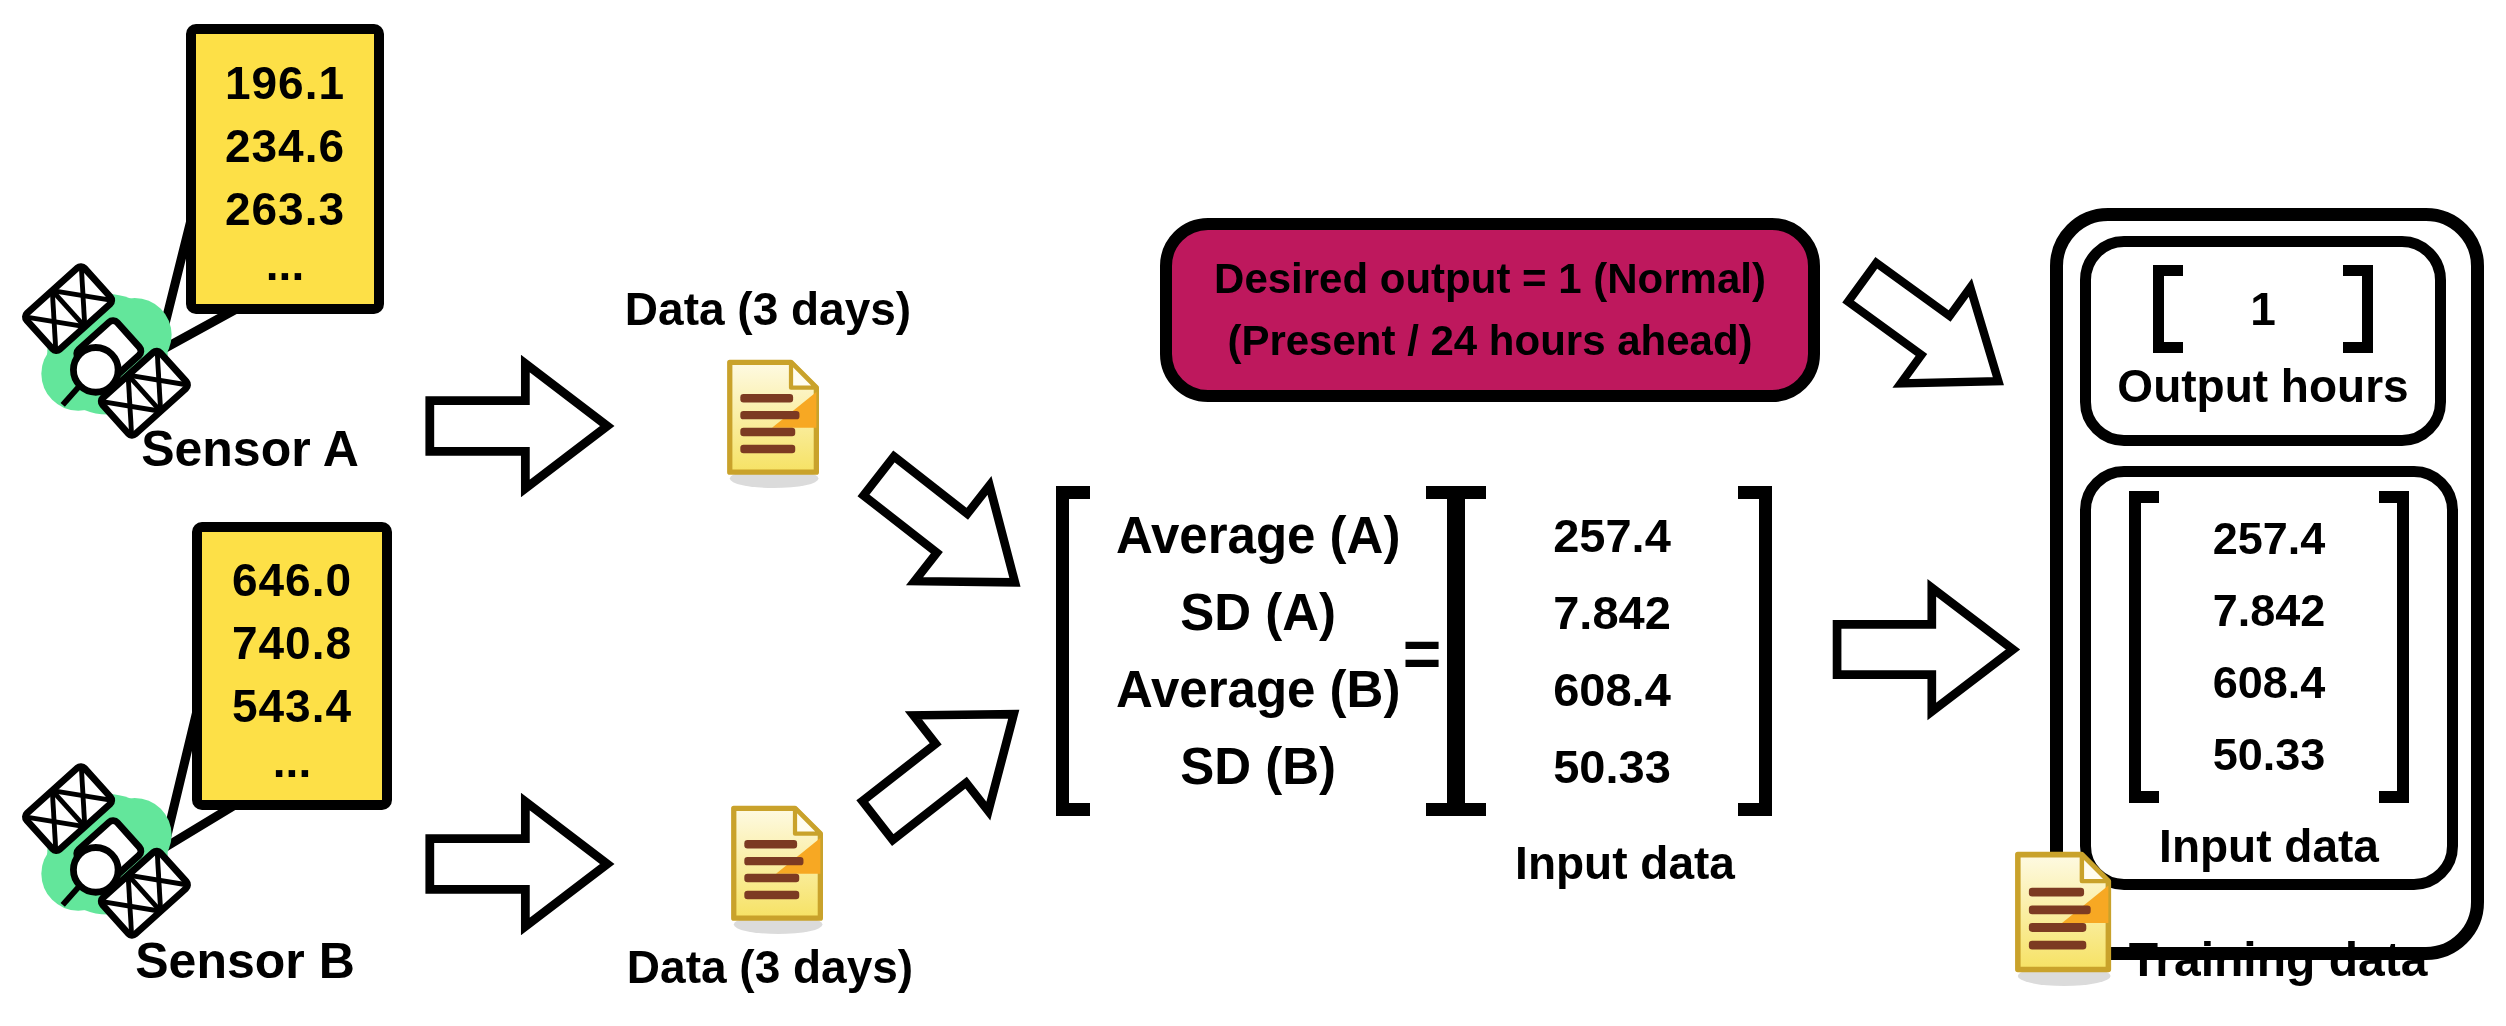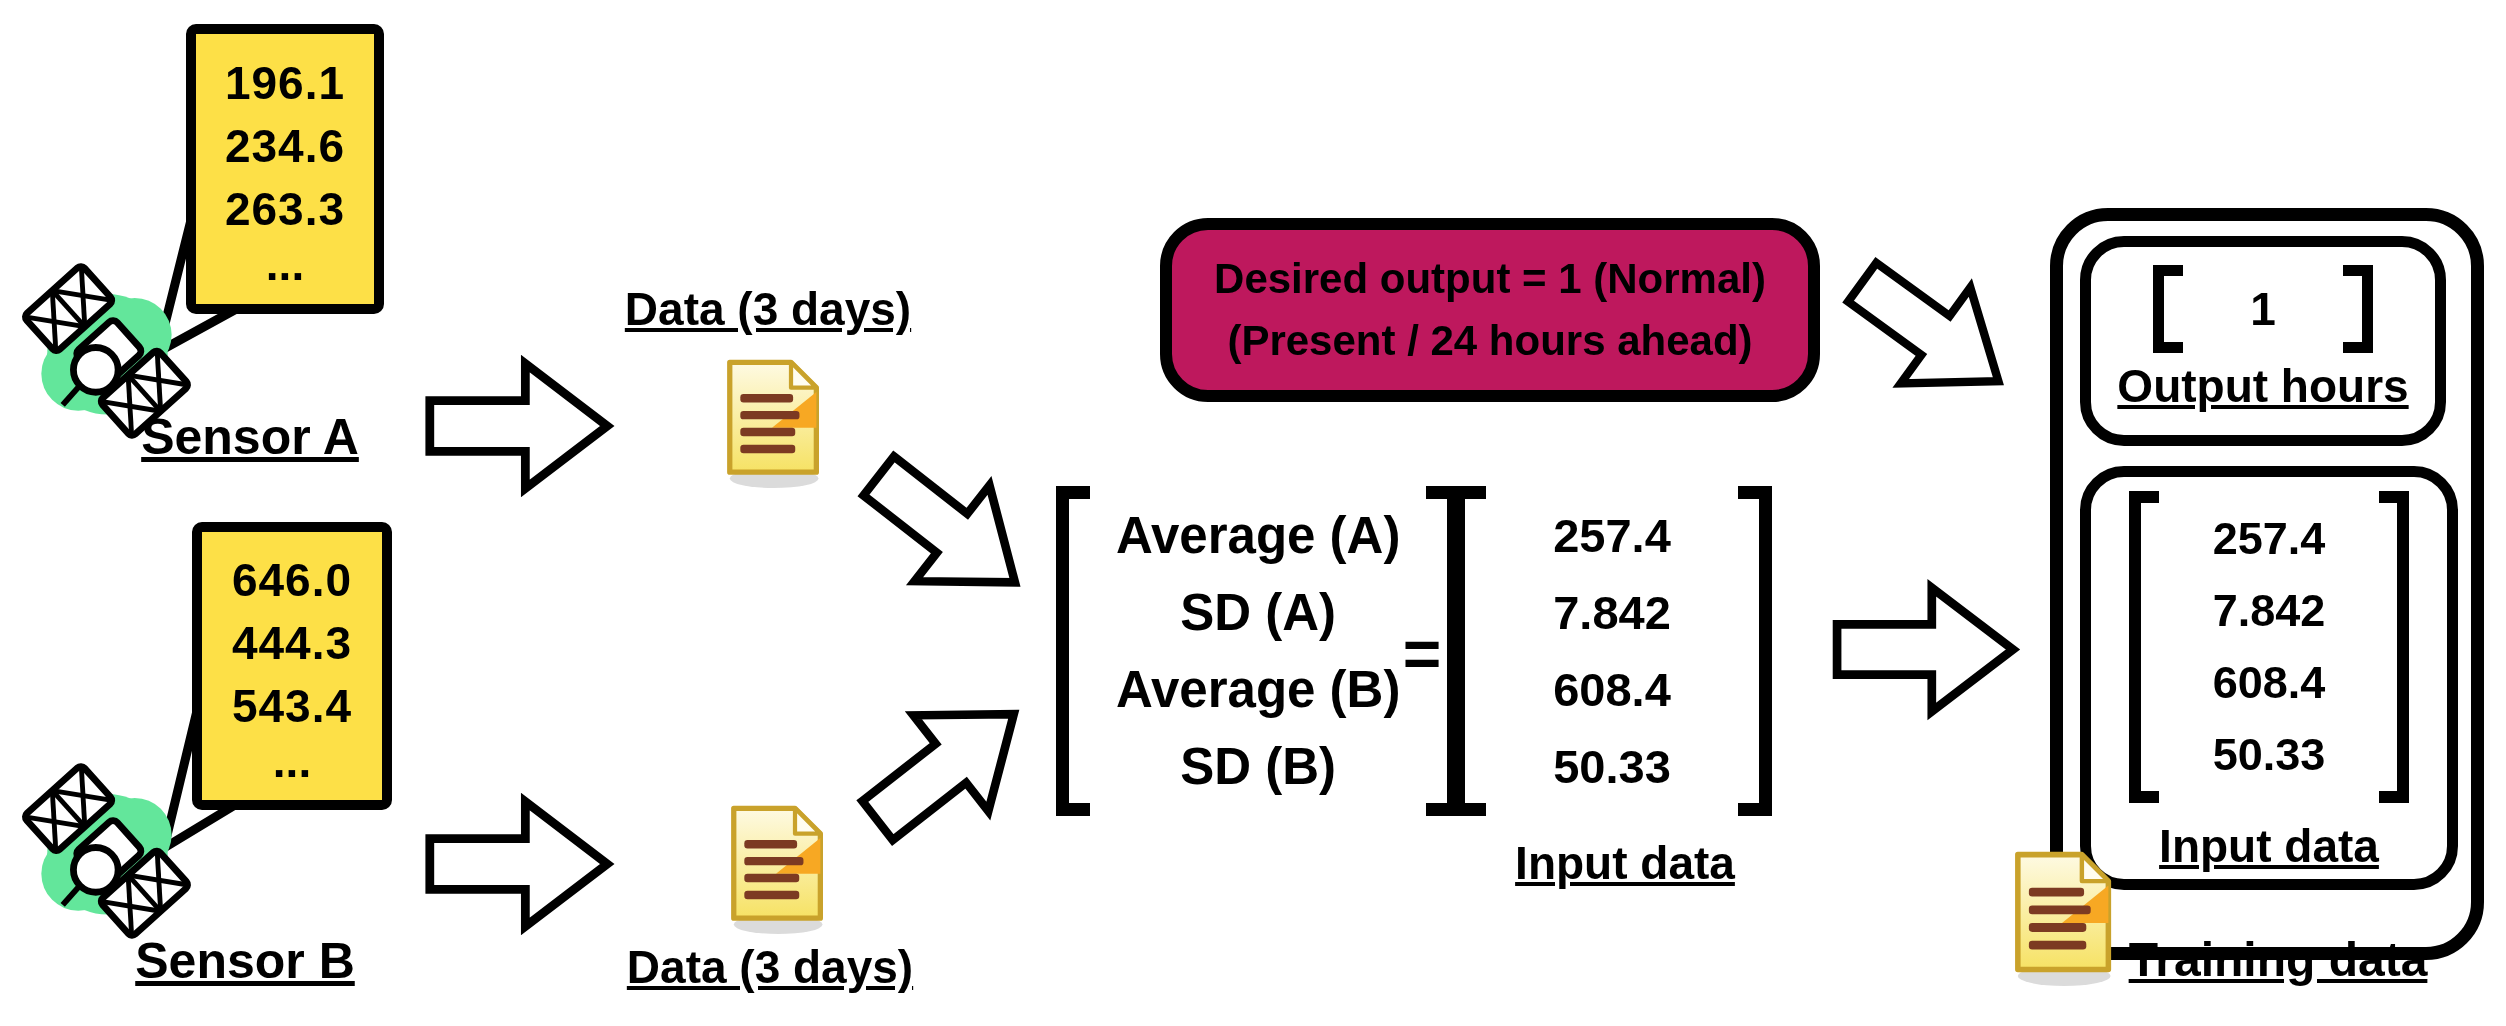--- a/index.html
+++ b/index.html
@@ -7,21 +7,21 @@
   .canvas{position:relative;width:2506px;height:1026px;background:var(--background,#fff);overflow:hidden;}
   .abs{position:absolute;}
 
   
   .bubble{background:#fde047;border:10px solid var(--ink,#000);border-radius:10px;
           display:flex;flex-direction:column;justify-content:center;align-items:center;box-sizing:border-box;}
   .bubble .val{font-size:46px;font-weight:700;line-height:63px;letter-spacing:1px;white-space:nowrap;}
   .bubble .dots{font-size:46px;font-weight:700;line-height:46px;}
 
   
-  .lbl{font-weight:600;text-align:center;white-space:nowrap;text-decoration:underline;}
+  .lbl{font-weight:600;text-align:center;white-space:nowrap;}
   .lbl.s50{font-size:50px;}
   .lbl.s48{font-size:48px;text-align:center;}
   .lbl.s46{font-size:46px;}
 
   
   .matrix{display:flex;align-items:stretch;box-sizing:border-box;}
   .br{flex:none;box-sizing:border-box;}
   .br-l{border:13px solid var(--ink,#000);border-right:none;width:34px;}
   .br-r{border:13px solid var(--ink,#000);border-left:none;width:34px;}
   .br.thin{border-width:12px;width:30px;}
@@ -112,28 +112,28 @@
   </svg>
   <div class="abs bubble" style="left:186px;top:24px;width:198px;height:290px">
     <div class="val">196.1</div>
     <div class="val">234.6</div>
     <div class="val">263.3</div>
     <div class="dots">...</div>
   </div>
   <svg class="abs" style="left:18px;top:255px" width="175" height="185" viewBox="0 0 180 190">
       <use href="#satellite"></use>
     </svg>
-  <div class="abs lbl s50" style="left:105px;top:408px;width:290px">Sensor A</div>
+  <div class="abs lbl s50" style="left:105px;top:420px;width:290px">Sensor A</div>
 
   <svg class="abs" style="left:150px;top:678px" width="110" height="180" viewBox="0 0 110 180">
     <polygon points="52,12 14,170 90,124" fill="#fff" stroke="var(--ink,#000)" stroke-width="9" stroke-linejoin="round"></polygon>
   </svg>
   <div class="abs bubble" style="left:192px;top:522px;width:200px;height:288px">
     <div class="val">646.0</div>
-    <div class="val">444.3</div>
+    <div class="val">740.8</div>
     <div class="val">543.4</div>
     <div class="dots">...</div>
   </div>
   <svg class="abs" style="left:18px;top:755px" width="175" height="185" viewBox="0 0 180 190">
       <use href="#satellite"></use>
     </svg>
   <div class="abs lbl s50" style="left:100px;top:932px;width:290px">Sensor B</div>
 
   <svg class="abs" style="left:422px;top:352px" width="195" height="150" viewBox="0 0 200 150">
       <use href="#arrowshape"></use>

